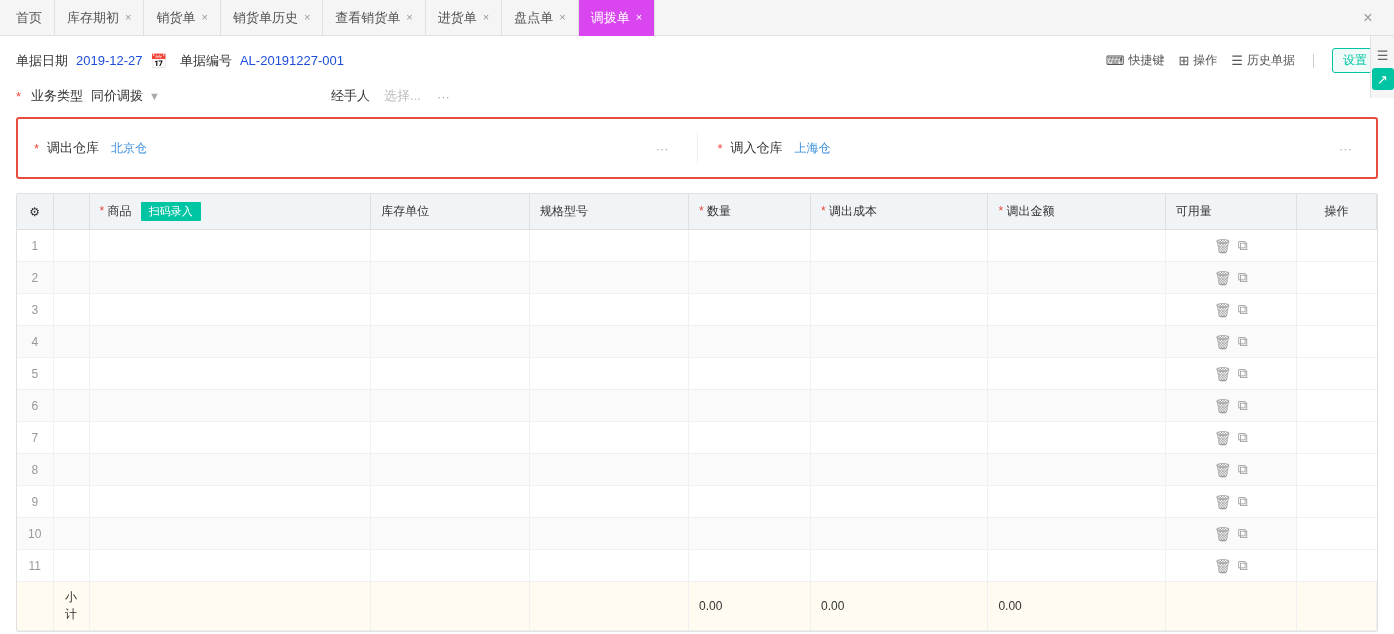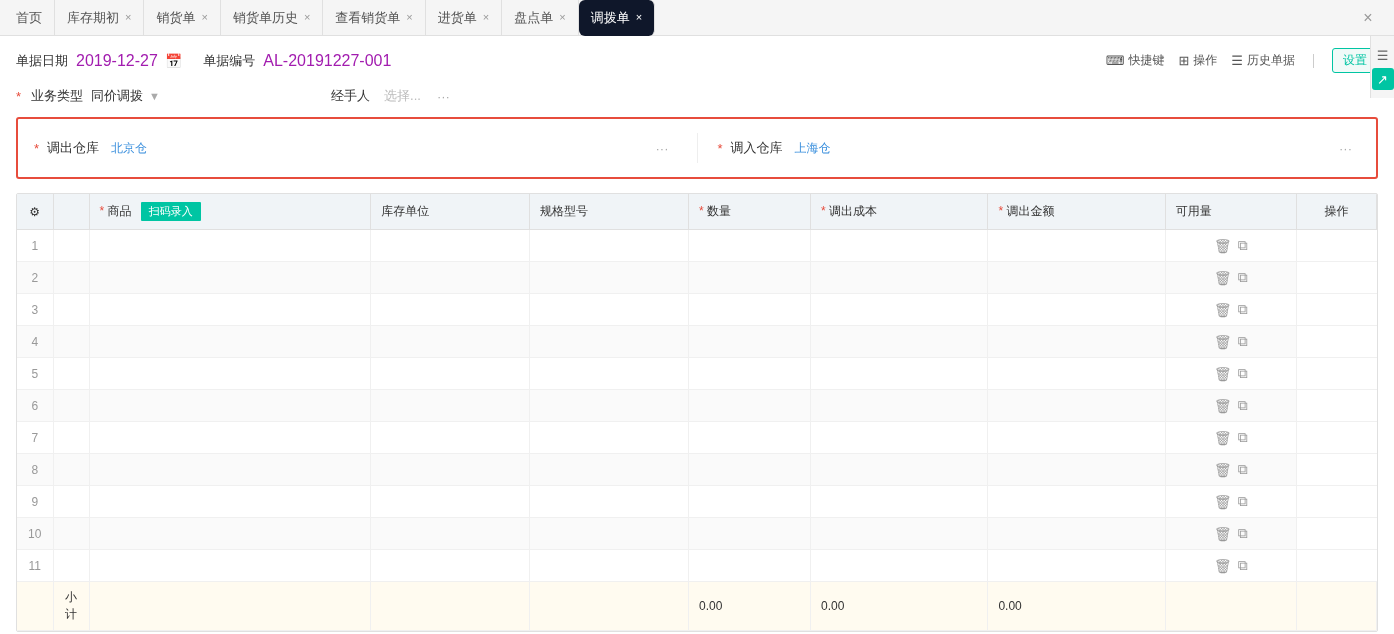--- a/index.html
+++ b/index.html
@@ -21,23 +21,22 @@
       height: 36px;
       cursor: pointer;
       font-size: 13px;
       color: #555;
       border-right: 1px solid #e0e0e0;
       gap: 6px;
       white-space: nowrap;
     }
     .tab-item:first-child { padding-left: 8px; }
     .tab-item.active {
-      background: #0f172a;
+      background: #d946ef;
       color: #fff;
-      border-radius: 6px;
     }
     .tab-item .close-btn {
       font-size: 11px;
       color: #999;
       cursor: pointer;
       line-height: 1;
     }
     .tab-item.active .close-btn { color: #fff; }
     .tab-bar-spacer { flex: 1; }
     .tab-bar-close {
@@ -60,30 +59,30 @@
     
     .form-header {
       display: flex;
       align-items: center;
       justify-content: space-between;
       margin-bottom: 14px;
     }
     .form-header-left {
       display: flex;
       align-items: center;
-      gap: 20px;
+      gap: 12px;
       justify-content: flex-end;
     }
     .field-group {
       display: flex;
       align-items: center;
       gap: 8px;
     }
     .field-label { color: #333; font-size: 13px; }
-    .field-value { color: #a21caf; font-size: 16px; }
+    .field-value { color: #1d4ed8; font-size: 13px; }
     .calendar-icon {
       color: #00c5a3;
       cursor: pointer;
       font-size: 14px;
     }
     .form-header-right {
       display: flex;
       align-items: center;
       gap: 14px;
       color: #555;

